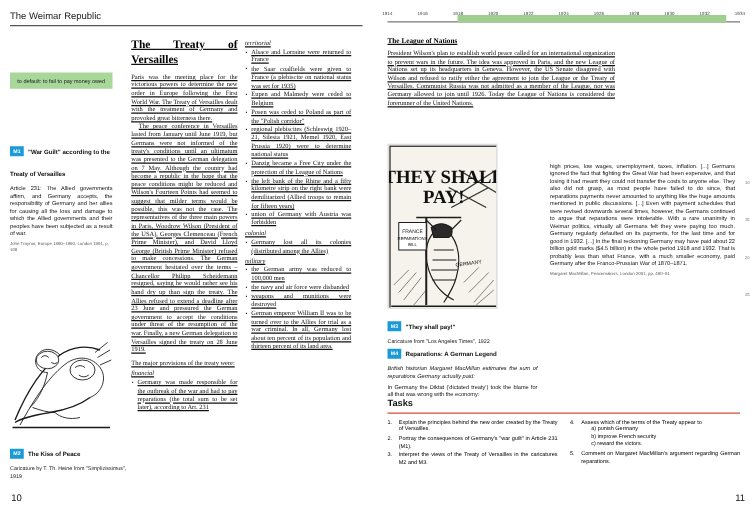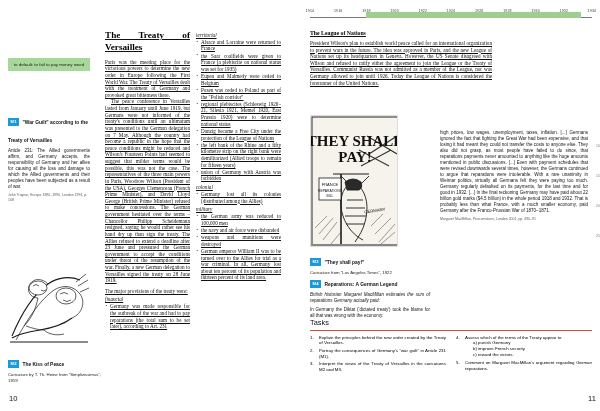--- a/index.html
+++ b/index.html
@@ -181,21 +181,21 @@
   #m3-box { position: absolute; left: 310px; top: 250px; width: 120px; }
   #m4-box { position: absolute; left: 310px; top: 272px; width: 120px; }
 
   
   .tasks {
     position: absolute;
     left: 310px; top: 318px; width: 282px;
   }
   .tasks h3 {
     font-family: "Liberation Sans", sans-serif;
-    font-weight: normal;
+    font-weight: bold;
     font-size: 7.4px;
     margin: 0 0 2.5px 0;
     color: #111;
   }
   .tasks hr {
     border: 0; border-top: 1px solid #d94a38;
     margin: 0 0 4px 0;
   }
   .tasks .tcols {
     display: flex;
@@ -248,20 +248,21 @@
     color: #777;
     line-height: 1.33;
   }
   .linenums span { display: block; }
 </style>
 </head>
 <body>
 
 <div class="page">
 
+  <div class="running-head">The Weimar Republic</div>
 
   <div class="timeline">
     <div class="tl-bar"></div>
     <div class="tl-band" id="tl-band" style="left: 56.4px; width: 214.32px; background: rgb(158, 207, 143);"></div>
     <div class="tl-ticks" id="tl-ticks">
         <span class="tl-tick" style="left: 0px;">1914</span>
         <span class="tl-tick" style="left: 28.2px;">1916</span>
         <span class="tl-tick" style="left: 56.4px;">1918</span>
         <span class="tl-tick" style="left: 84.6px;">1920</span>
         <span class="tl-tick" style="left: 112.8px;">1922</span>

